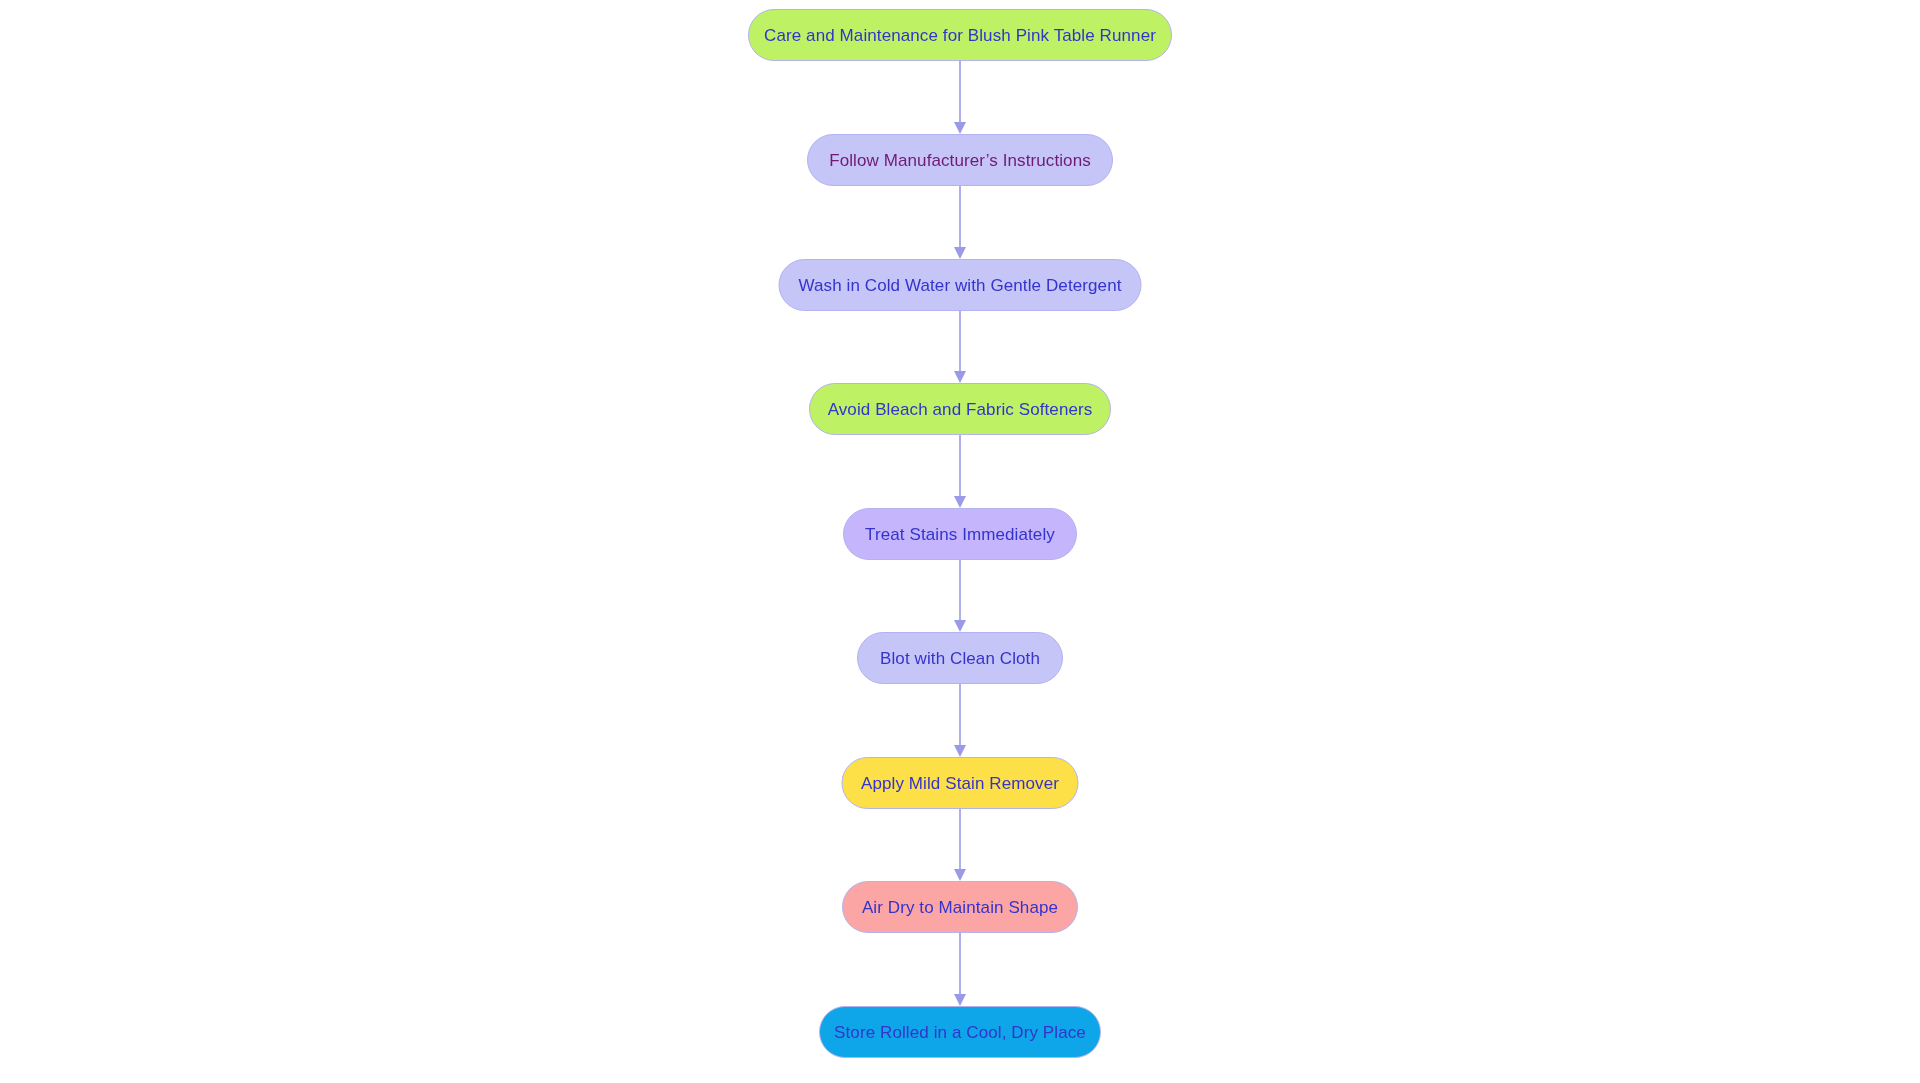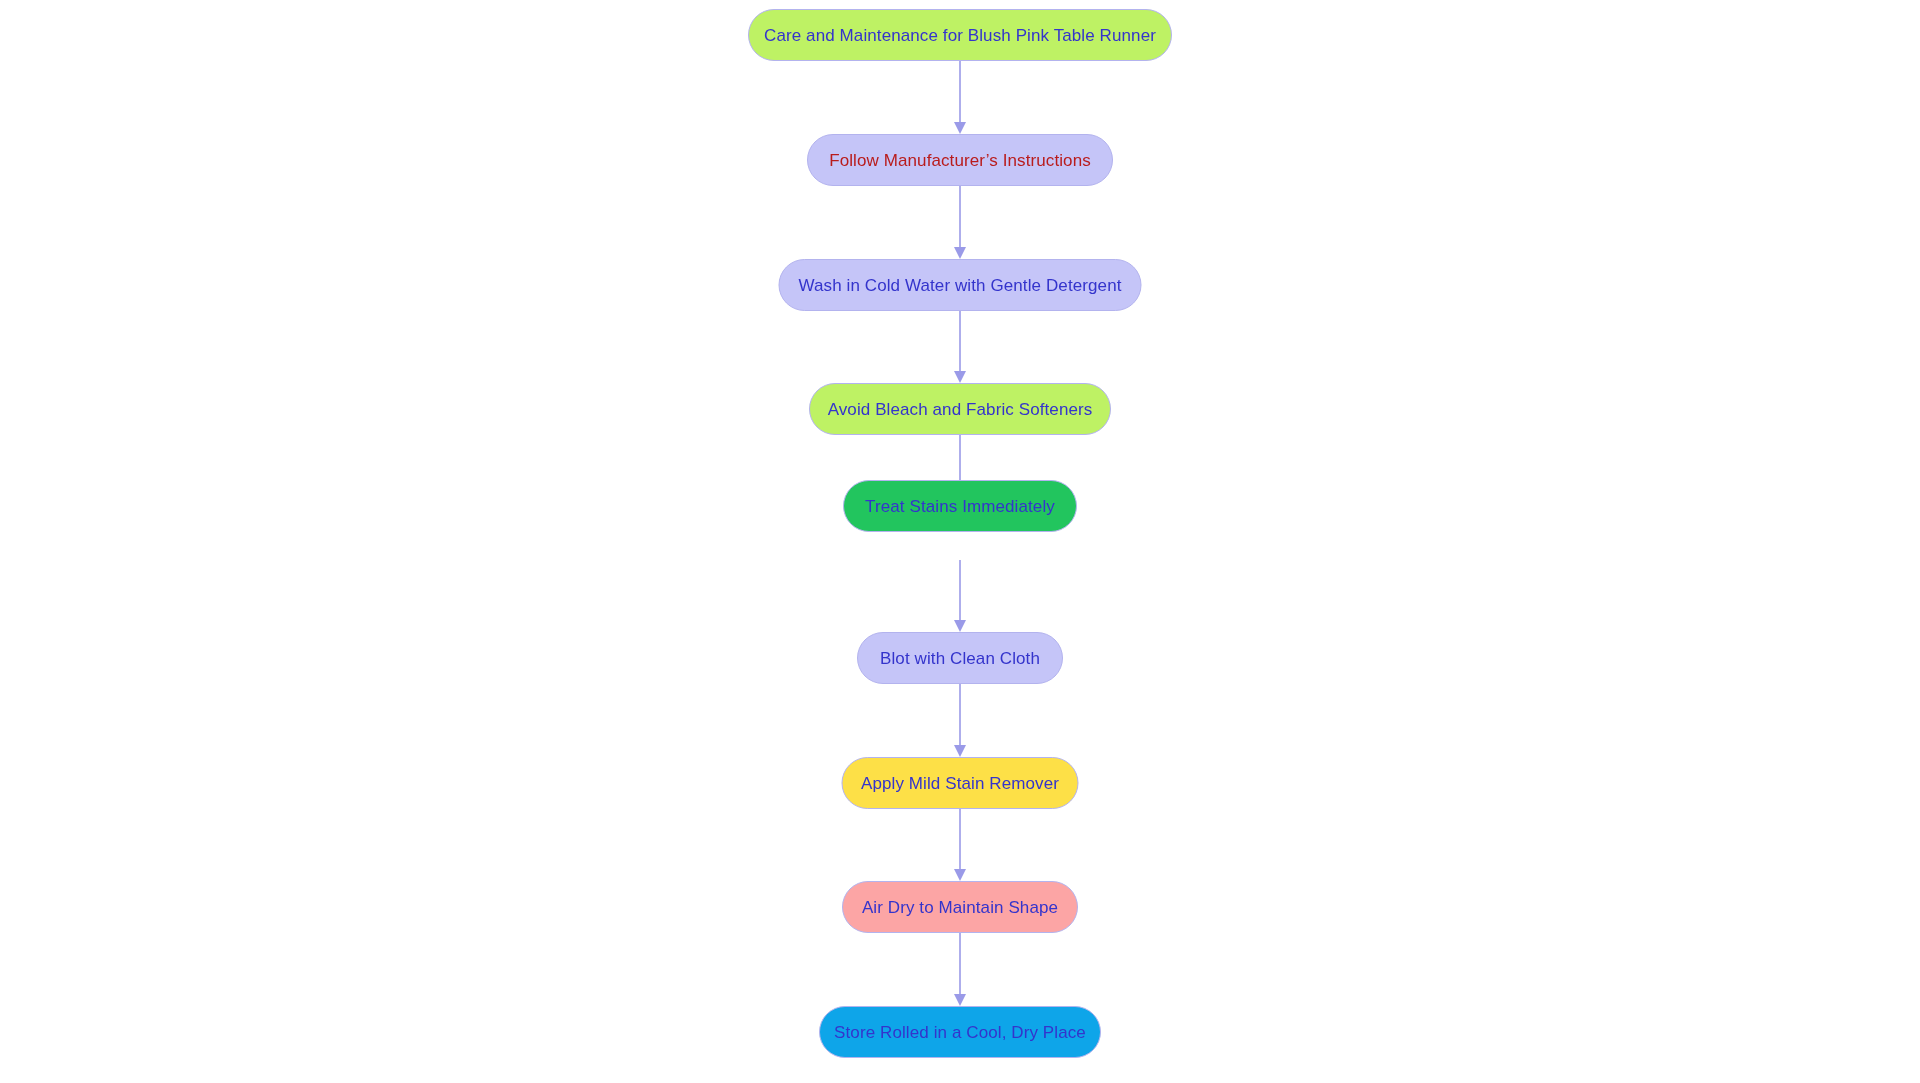--- a/index.html
+++ b/index.html
@@ -83,29 +83,29 @@
         <polygon points="4,60 16,60 10,72" fill="#9a9ae8"></polygon>
       </svg></div>
     <div class="connector" style="left: 960px; top: 933px; width: 20px; height: 73px;"><svg width="20" height="73" viewBox="0 0 20 73">
         <line x1="10" y1="0" x2="10" y2="62" stroke="#9a9ae8" stroke-width="1.6"></line>
         <polygon points="4,61 16,61 10,73" fill="#9a9ae8"></polygon>
       </svg></div>
     <div class="node" style="left: 960px; top: 9px; width: 424px; background: #bef264; border-color: rgb(179, 179, 238);">
       <span class="node-label" style="color: rgb(52, 52, 204);">Care and Maintenance for Blush Pink Table Runner</span>
     </div>
     <div class="node" style="left: 960px; top: 134px; width: 306px; background: rgb(197, 197, 248); border-color: rgb(179, 179, 238);">
-      <span class="node-label" style="color: #b91c1c;">Follow Manufacturer’s Instructions</span>
+      <span class="node-label" style="color: #701a75;">Follow Manufacturer’s Instructions</span>
     </div>
     <div class="node" style="left: 960px; top: 259px; width: 363px; background: rgb(197, 197, 248); border-color: rgb(179, 179, 238);">
       <span class="node-label" style="color: rgb(52, 52, 204);">Wash in Cold Water with Gentle Detergent</span>
     </div>
     <div class="node" style="left: 960px; top: 383px; width: 302px; background: #bef264; border-color: rgb(179, 179, 238);">
       <span class="node-label" style="color: rgb(52, 52, 204);">Avoid Bleach and Fabric Softeners</span>
     </div>
-    <div class="node" style="left: 960px; top: 480px; width: 234px; background: #22c55e; border-color: rgb(179, 179, 238);">
+    <div class="node" style="left: 960px; top: 508px; width: 234px; background: #c4b5fd; border-color: rgb(179, 179, 238);">
       <span class="node-label" style="color: rgb(52, 52, 204);">Treat Stains Immediately</span>
     </div>
     <div class="node" style="left: 960px; top: 632px; width: 206px; background: rgb(197, 197, 248); border-color: rgb(179, 179, 238);">
       <span class="node-label" style="color: rgb(52, 52, 204);">Blot with Clean Cloth</span>
     </div>
     <div class="node" style="left: 960px; top: 757px; width: 237px; background: #fde047; border-color: rgb(179, 179, 238);">
       <span class="node-label" style="color: rgb(52, 52, 204);">Apply Mild Stain Remover</span>
     </div>
     <div class="node" style="left: 960px; top: 881px; width: 236px; background: #fca5a5; border-color: rgb(179, 179, 238);">
       <span class="node-label" style="color: rgb(52, 52, 204);">Air Dry to Maintain Shape</span>

